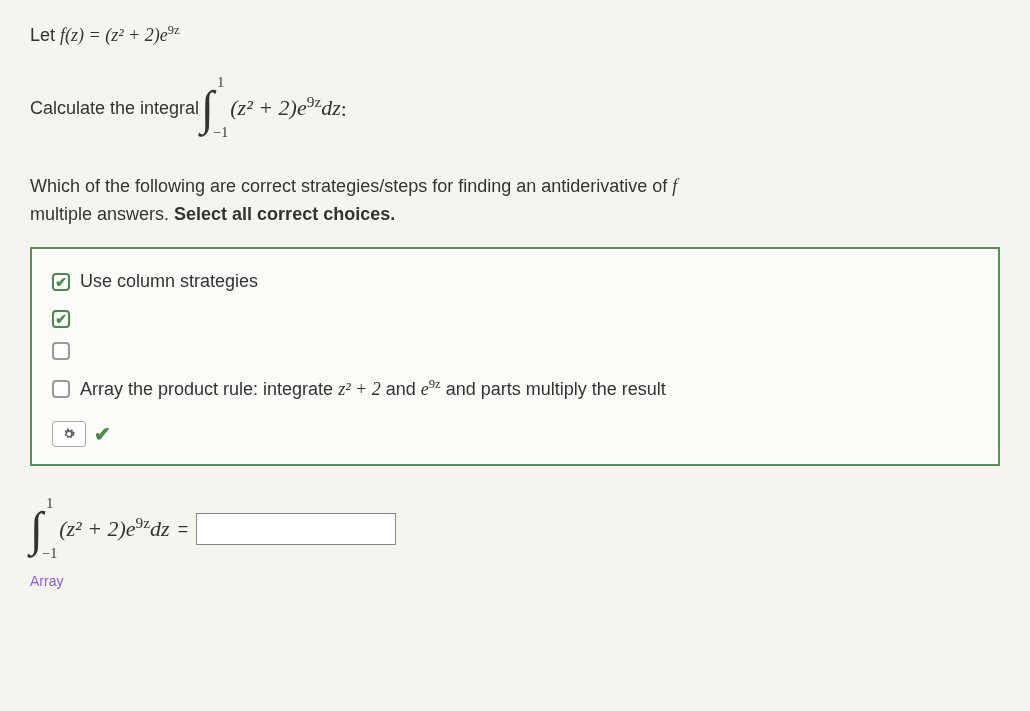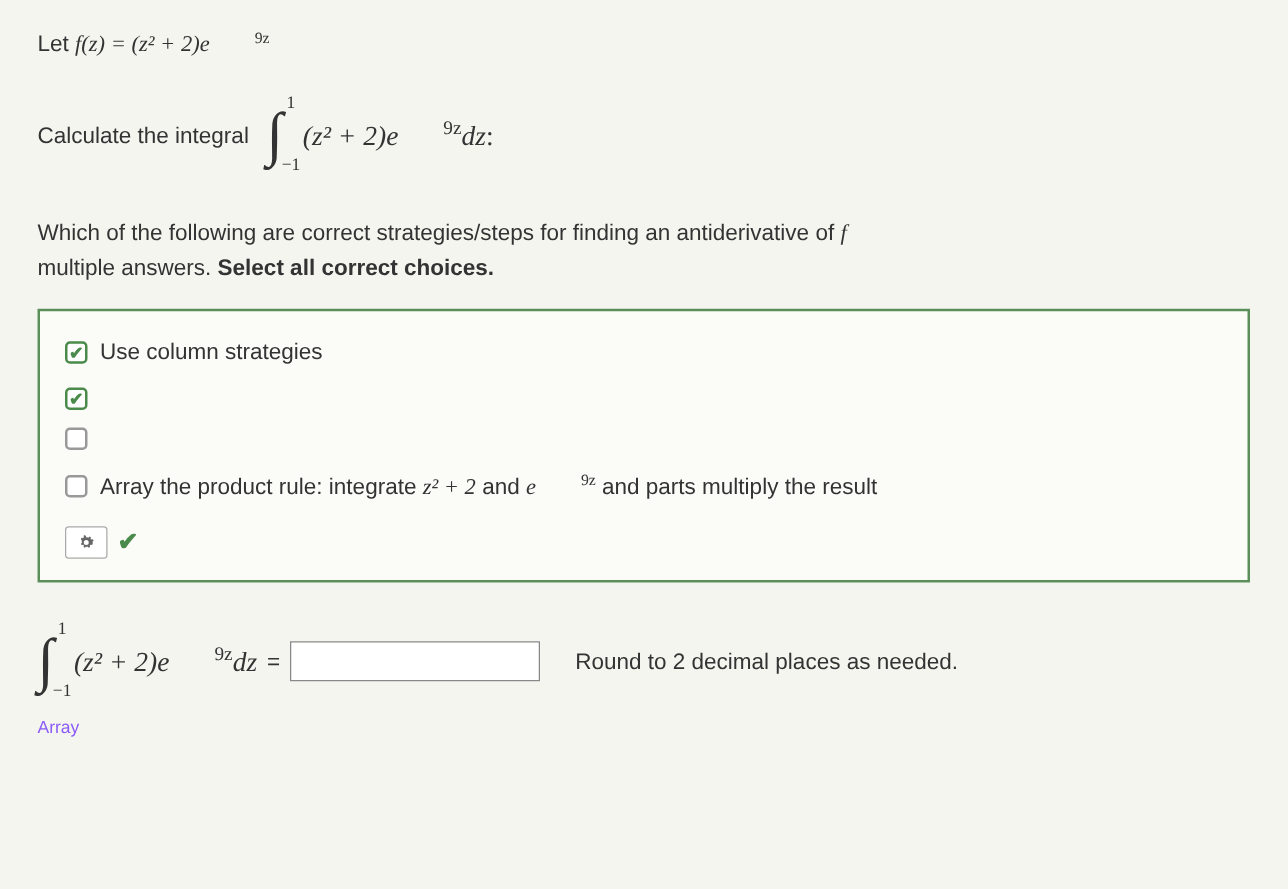--- a/index.html
+++ b/index.html
@@ -22,21 +22,21 @@
     .math-inline {
       font-family: 'Cambria Math', 'Times New Roman', serif;
       font-style: italic;
     }
     .integral-line {
       display: flex;
       align-items: center;
       margin-bottom: 25px;
     }
     .integral-line .label {
-      margin-right: 14px;
+      margin-right: 2px;
     }
     .integral {
       font-family: 'Cambria Math', 'Times New Roman', serif;
       font-size: 22px;
       display: inline-flex;
       align-items: center;
     }
     .integral-sign {
       font-size: 48px;
       position: relative;
@@ -57,21 +57,20 @@
       font-style: normal;
     }
     .integrand {
       margin-left: 14px;
       font-style: italic;
     }
     .sup {
       font-size: 0.7em;
       vertical-align: super;
       font-style: normal;
-      margin-left: 36px;
     }
     .question-prompt {
       margin-bottom: 18px;
     }
     .bold {
       font-weight: bold;
     }
     .choice-box {
       border: 2px solid #5a8f5a;
       padding: 18px 20px 14px 20px;
@@ -225,15 +224,14 @@
     <span class="integral-sign">∫
       <span class="int-upper">1</span>
       <span class="int-lower">−1</span>
     </span>
     <span class="integrand">
       <span>(z² + 2)e</span><span class="sup">9z</span><span>dz</span>
     </span>
   </span>
   <span> = </span>
   <input class="answer-input" type="text" value="" style="">
-  <span class="hint">Round to 2 decimal places as needed.</span>
 </div>
 <div class="array-label">Array</div>
 
 </body></html>

